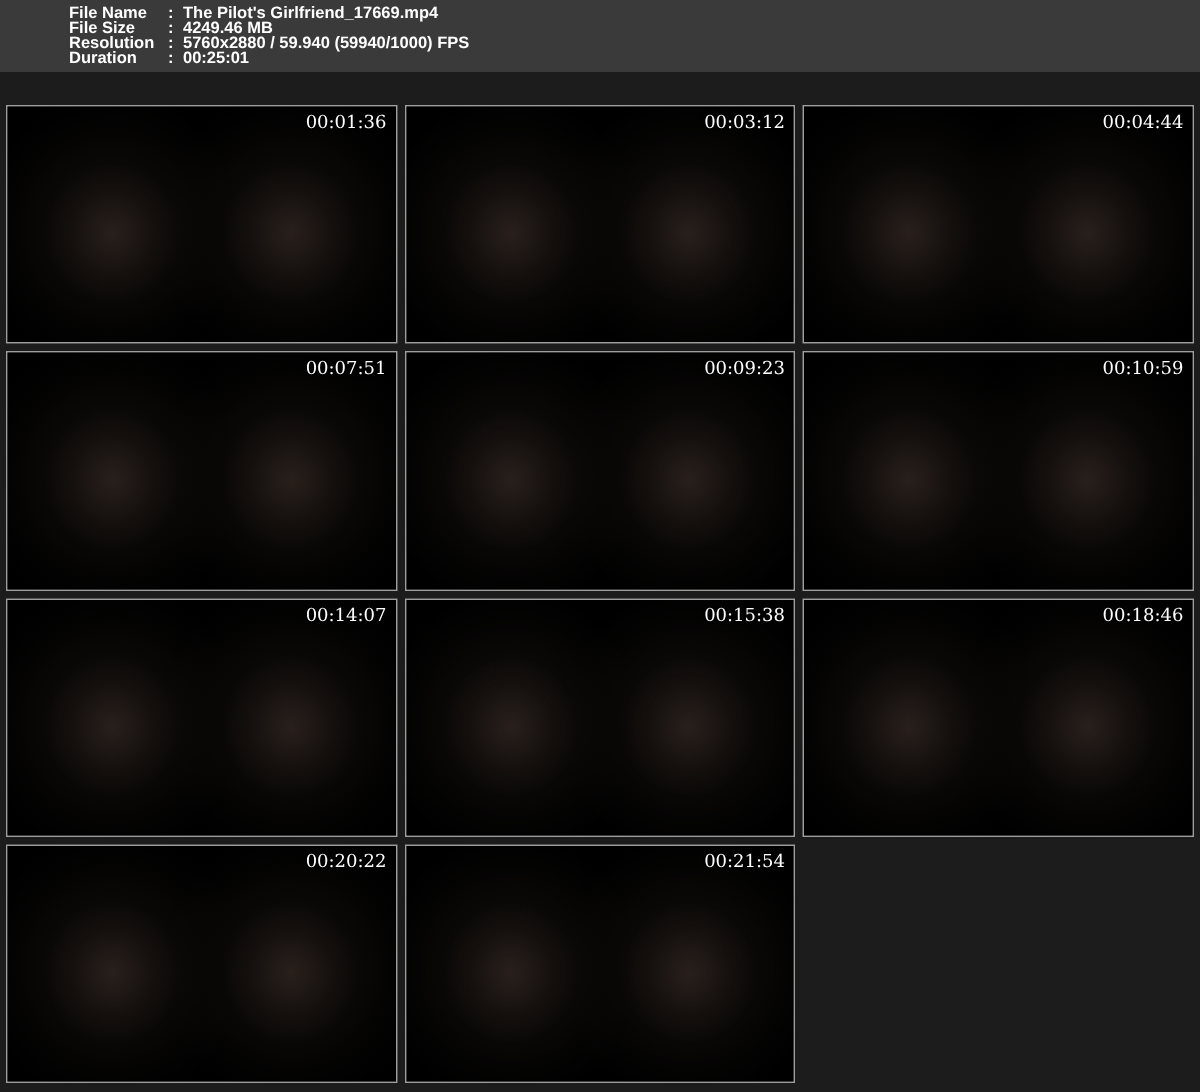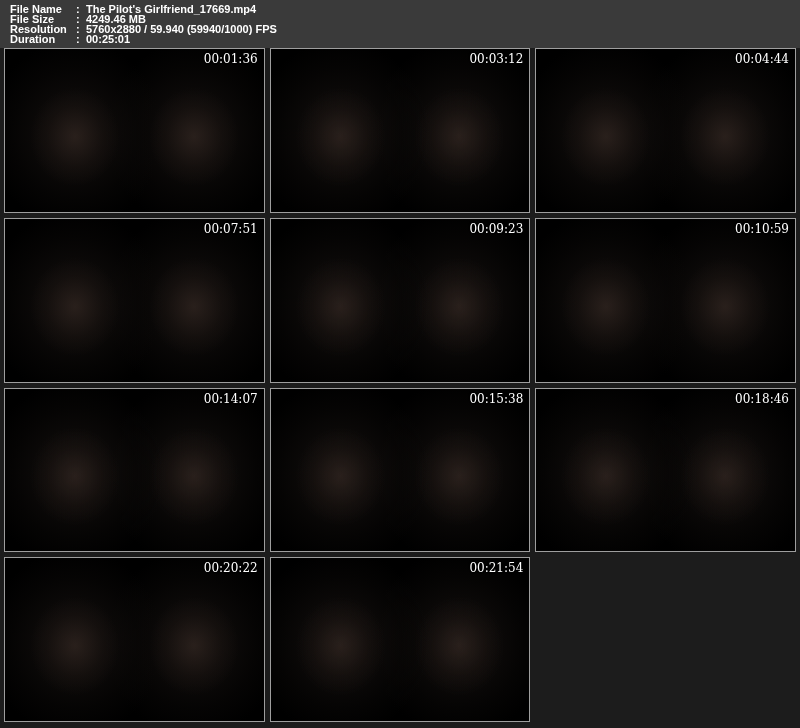--- a/index.html
+++ b/index.html
@@ -14,33 +14,33 @@
   .meta-header {
     box-sizing: border-box;
     width: 800px; height: 48px;
     background: #3a3a3a;
     color: #ffffff;
     padding: 4px 0 4px 10px;
     font-size: 11px;
     font-weight: bold;
     line-height: 10px;
   }
-  .meta-row { white-space: nowrap; }
+  .meta-row { white-space: nowrap; margin-left: 36px; }
   .meta-label { display: inline-block; width: 66px; }
   .meta-colon { display: inline-block; width: 10px; }
 
   
   .thumb-grid {
     box-sizing: border-box;
     width: 800px; height: 680px;
     display: grid;
     grid-template-columns: repeat(3, 1fr);
     grid-auto-rows: 1fr;
     gap: 5px;
-    padding: 0 4px 6px 4px;
+    padding: 22px 4px 6px 4px;
     text-align: right;
   }
   .thumb-cell {
     position: relative;
     border: 1px solid #9e9e9e;
     background: #000;
     overflow: hidden;
   }
   
   .thumb-img {

